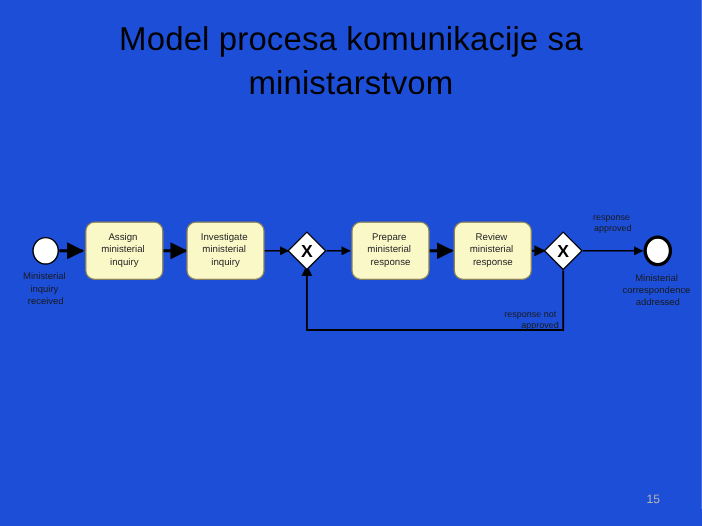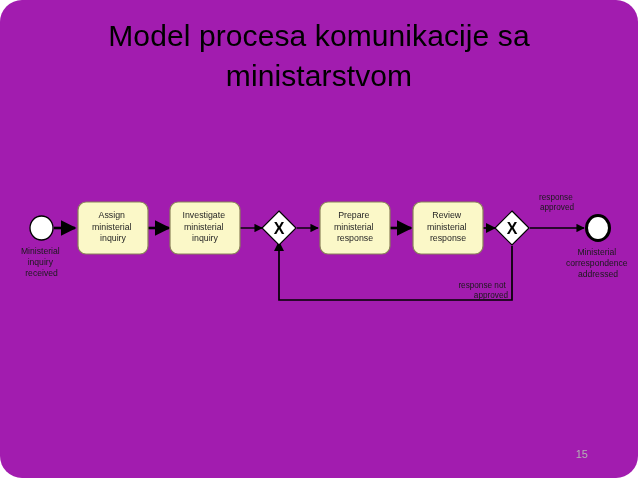--- a/index.html
+++ b/index.html
@@ -12,22 +12,21 @@
     height: 478px;
     position: relative;
     overflow: hidden;
     font-family: "Liberation Sans", sans-serif;
   }
   #slide {
     position: absolute;
     left: 0; top: 0;
     width: 638px;
     height: 478px;
-    background: #a21caf;
-    border-radius: 22px;
+    background: #1d4ed8;
   }
   #slide-title {
     position: absolute;
     left: 40px;
     top: 16px;
     width: 558px;
     text-align: center;
     font-family: "Liberation Sans", sans-serif;
     font-size: 30px;
     line-height: 40px;
@@ -61,21 +60,21 @@
     fill: #1a1a1a;
   }
   .gw-x {
     font-family: "Liberation Sans", sans-serif;
     font-size: 16px;
     font-weight: 700;
     fill: #000000;
   }
   #page-number {
     position: absolute;
-    right: 50px;
+    right: 38px;
     bottom: 18px;
     font-family: "Liberation Sans", sans-serif;
     font-size: 11px;
     color: #b3b3b3;
     margin-top: 23px;
   }
 </style>
 </head>
 <body>
 

